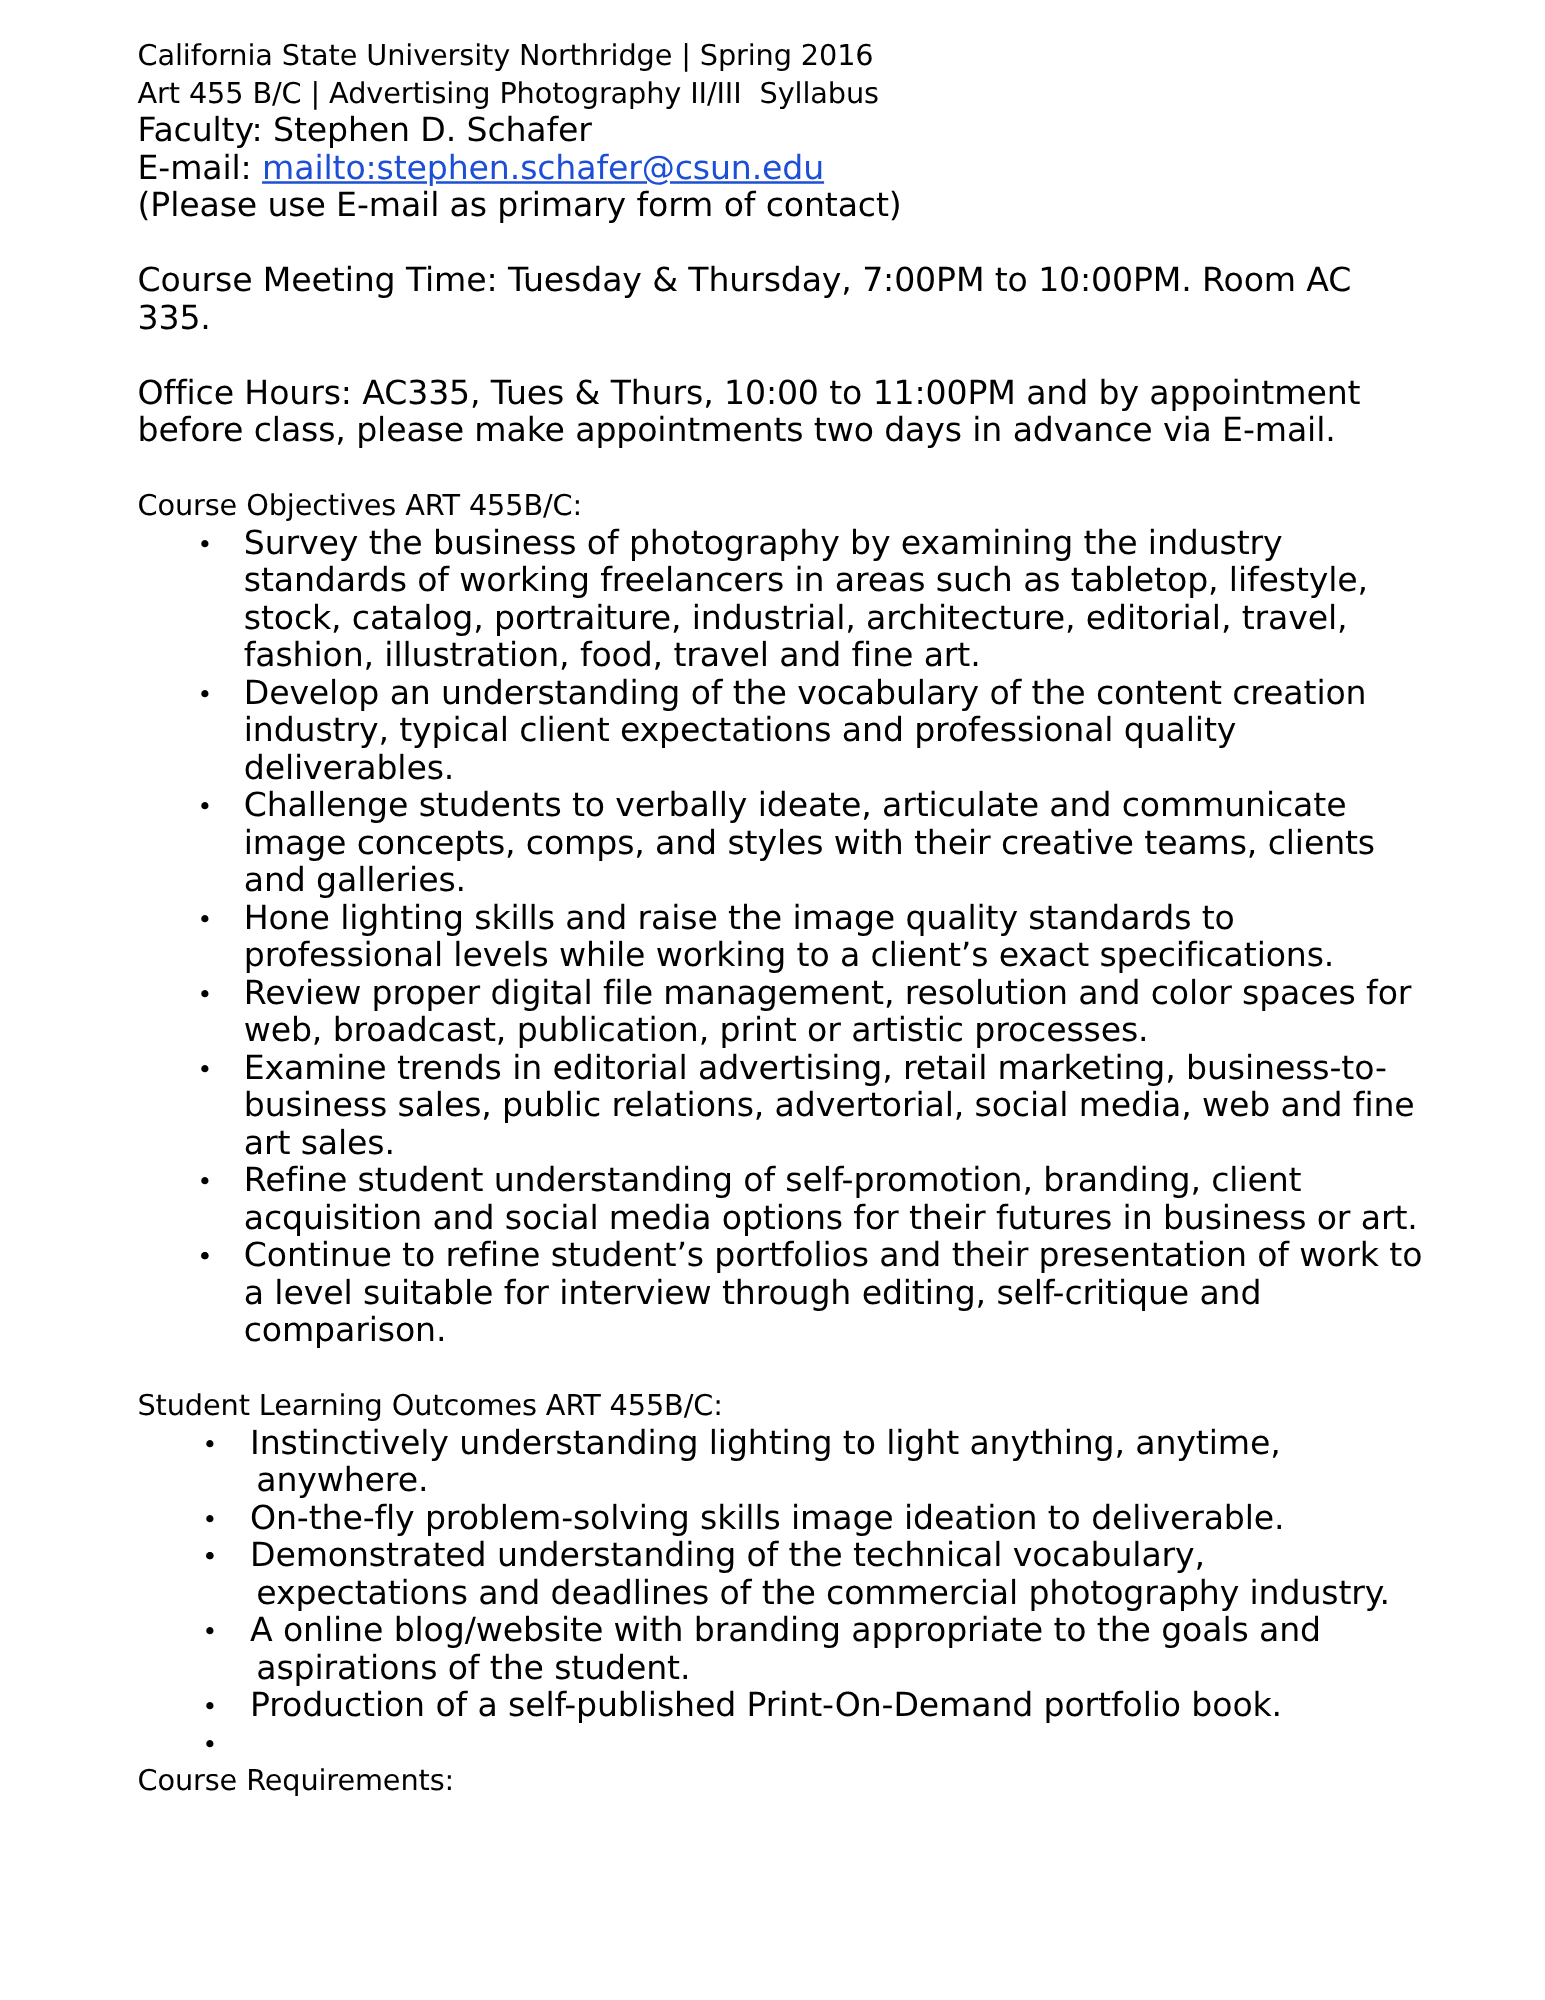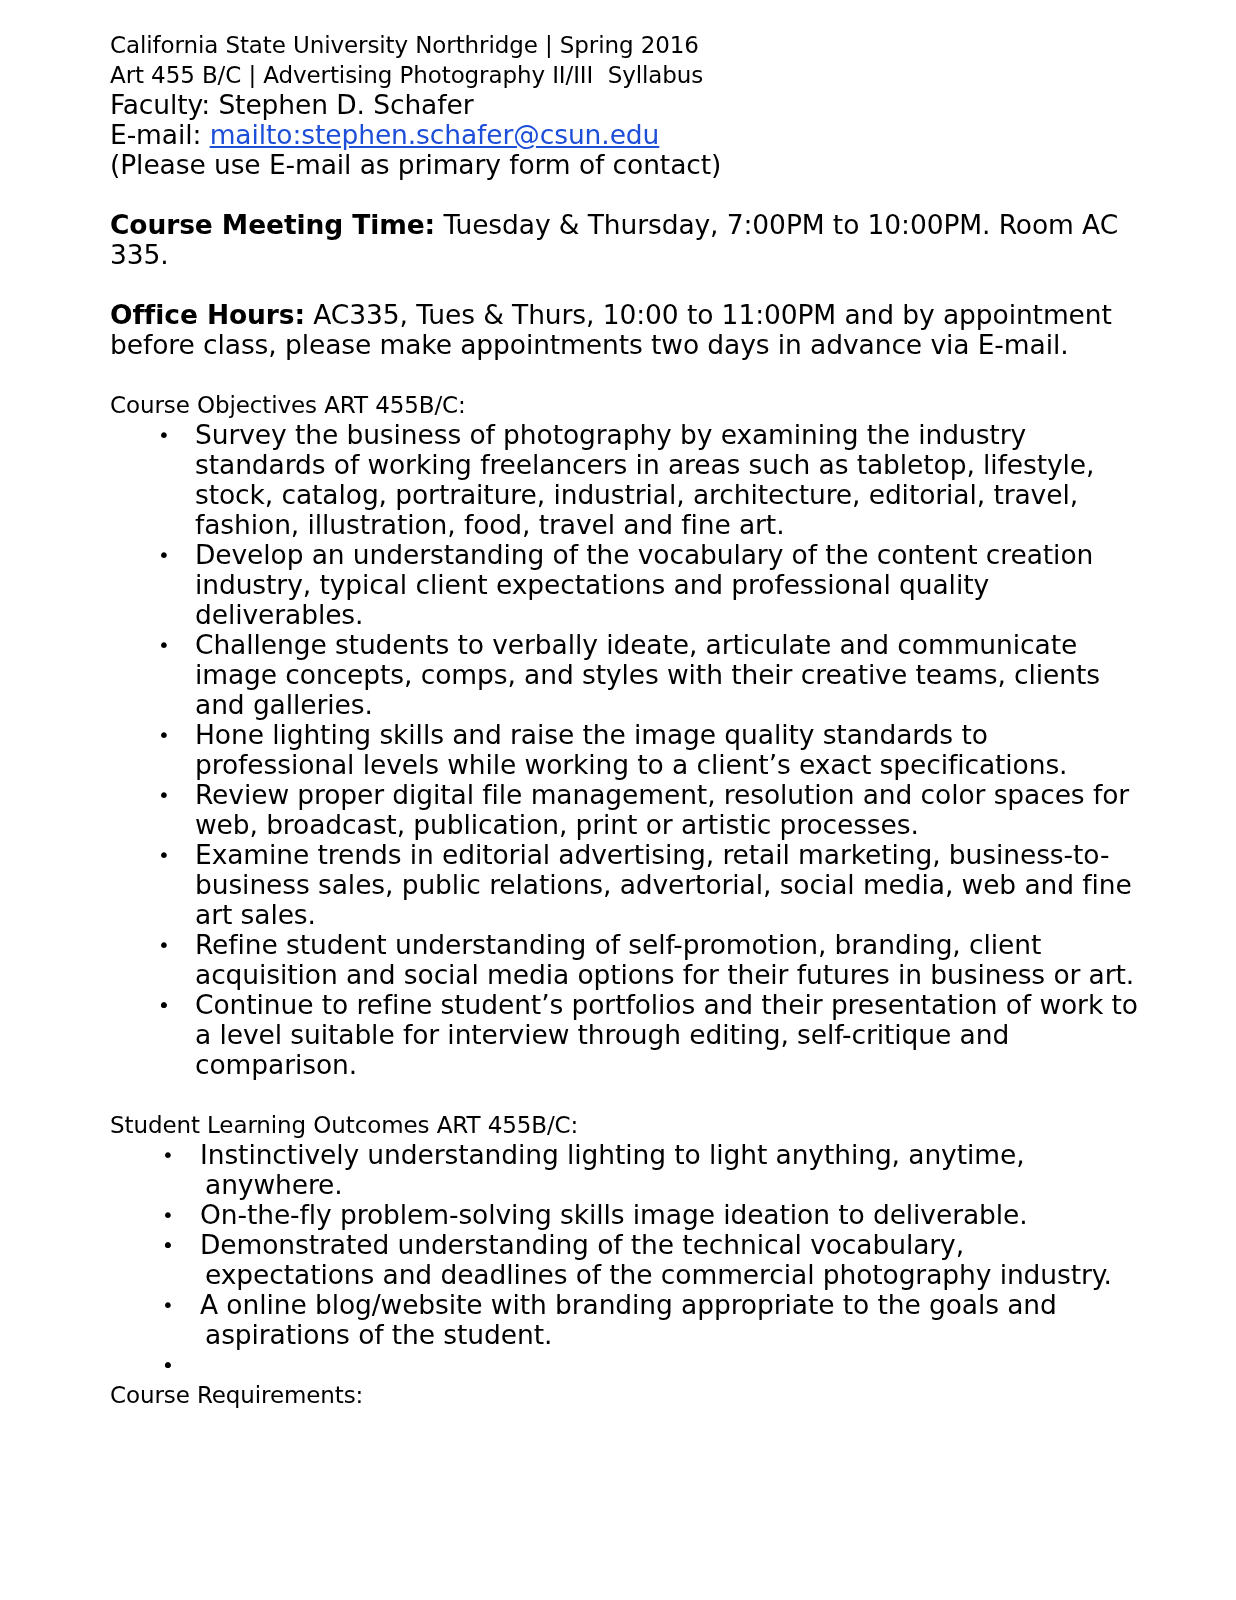--- a/index.html
+++ b/index.html
@@ -24,21 +24,21 @@
   }
   .doc {
     font-size: 26.5px;
     line-height: 30px;
     letter-spacing: -0.1px;
   }
   .line {
     white-space: pre-wrap;
   }
   .bold {
-    font-weight: bold;
+    font-weight: normal;
   }
   .heading {
     font-weight: normal;
     font-size: 23px;
     line-height: 30px;
   }
   .spacer {
     height: 30px;
   }
   a.mail-link {
@@ -120,21 +120,21 @@
 
     <div class="spacer"></div>
 
     <div class="heading line">Student Learning Outcomes ART 455B/C:</div>
     <ul class="blist outcomes">
       <li><span class="bullet">•</span><span>Instinctively understanding lighting to light anything, anytime, anywhere.</span></li>
       <li><span class="bullet">•</span><span>On-the-fly problem-solving skills image ideation to deliverable.</span></li>
       <li><span class="bullet">•</span></li>
       <li><span class="bullet">•</span><span>Demonstrated understanding of the technical vocabulary, expectations and deadlines of the commercial photography industry.</span></li>
       <li><span class="bullet">•</span><span>A online blog/website with branding appropriate to the goals and aspirations of the student.</span></li>
-      <li><span class="bullet">•</span></li>
+      <li><span class="bullet">•</span><span>Production of a self-published Print-On-Demand portfolio book.</span></li>
       <li><span class="bullet">•</span></li>
     </ul>
 
     <div class="spacer"></div>
 
     <div class="heading line">Course Requirements:</div>
 
   </div>
 </div>
 

